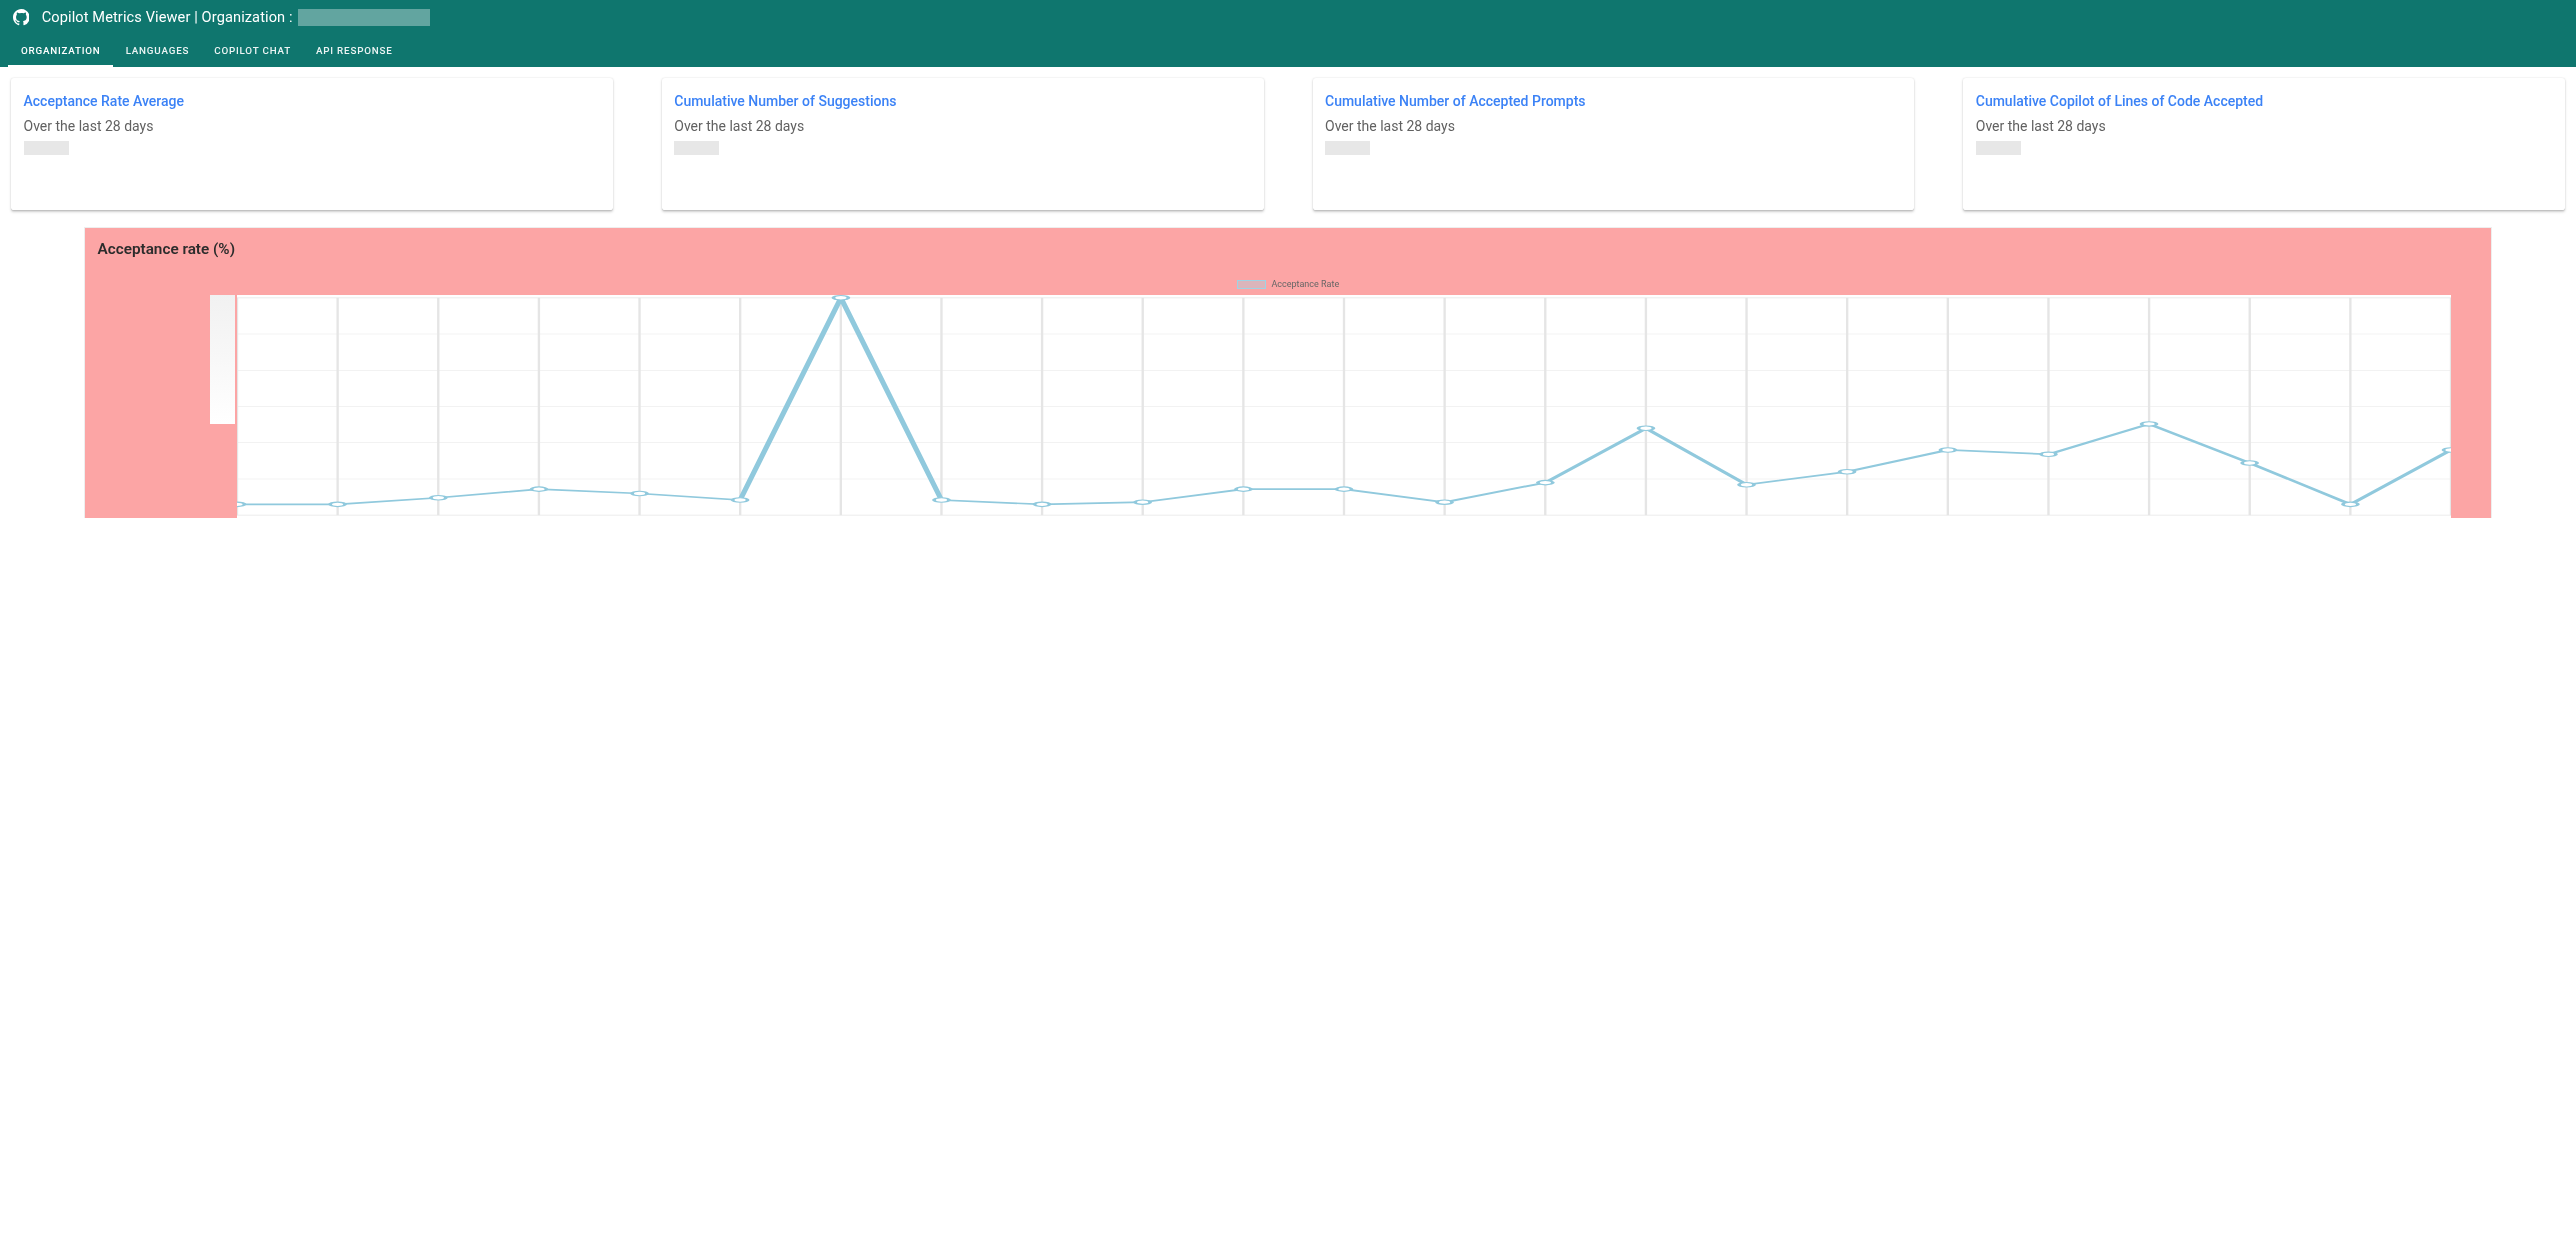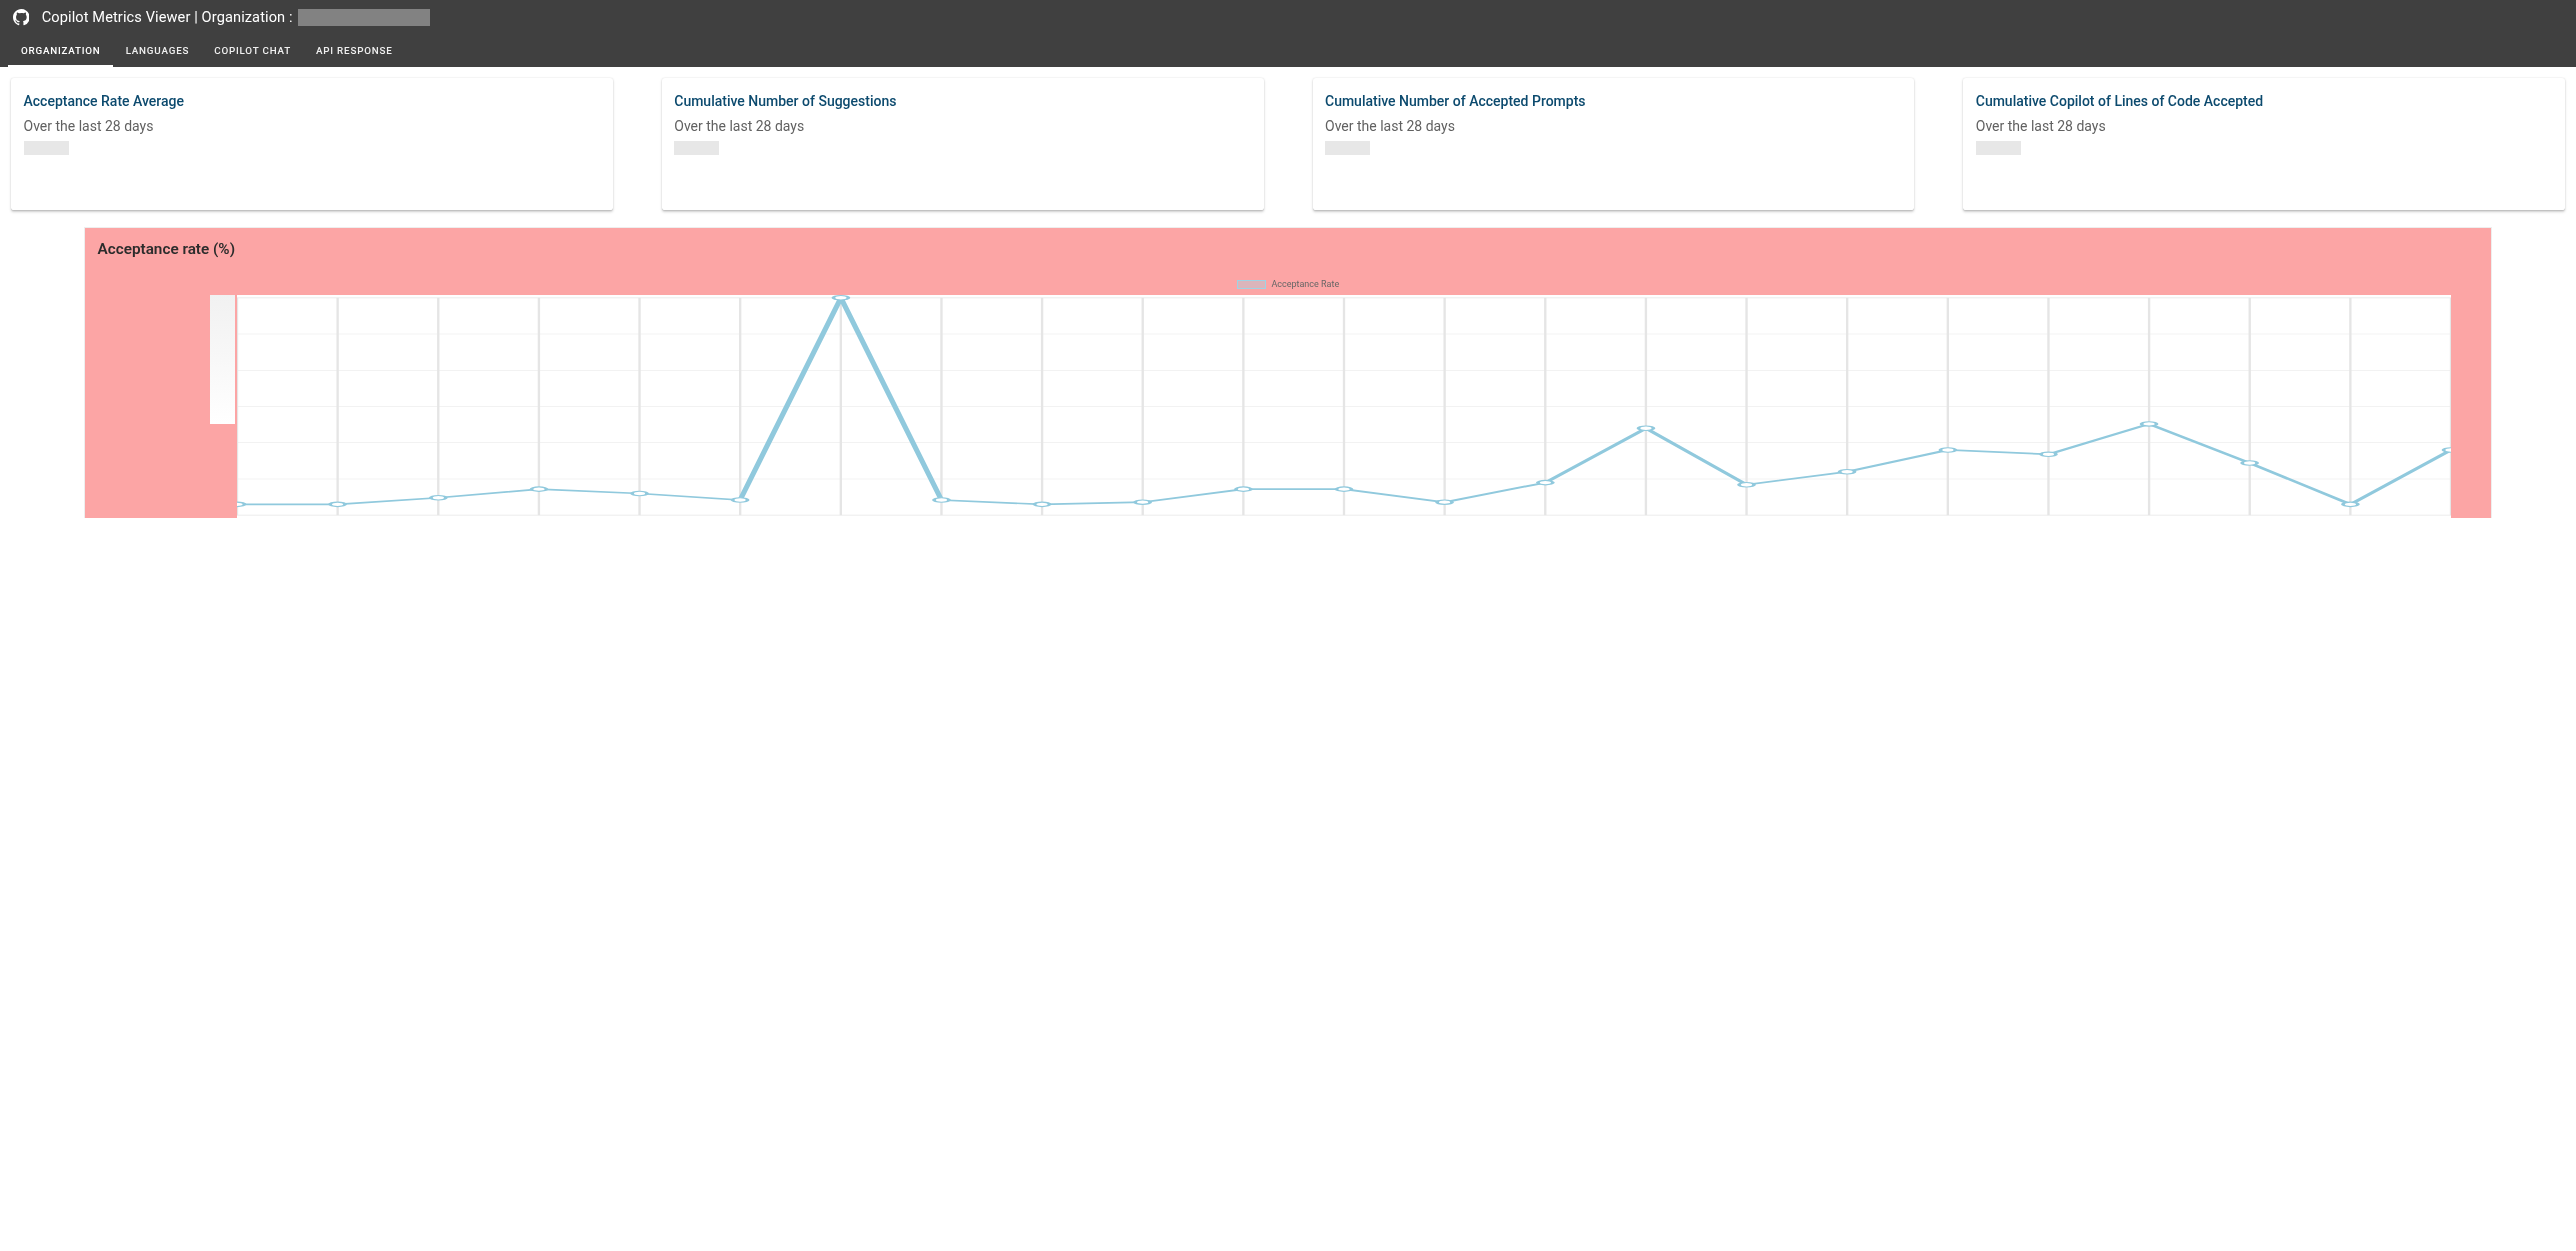--- a/index.html
+++ b/index.html
@@ -2,21 +2,21 @@
 <html style="font-size:11px"><head>
   <meta charset="utf-8">
   <style>
     * { box-sizing: border-box; margin: 0; padding: 0; }
     body {
       font-family: Roboto, -apple-system, BlinkMacSystemFont, 'Segoe UI', Helvetica, Arial, sans-serif;
       background: #fff;
       color: #212121;
     }
     .app-bar {
-      background: #404040;
+      background: #0f766e;
       color: #fff;
       padding: 0;
     }
     .app-bar-title-row {
       display: flex;
       align-items: center;
       padding: 8.4px 11px 8.4px 12.5px;
       gap: 12.5px;
     }
     .github-logo {
@@ -66,21 +66,21 @@
       border-radius: 2.8px;
       box-shadow: 0 1.4px 2.8px rgba(0,0,0,0.18), 0 0.7px 1.4px rgba(0,0,0,0.12);
       padding: 14px 12.5px 12.5px;
       min-height: 132px;
     }
     .metric-card .card-title {
       font-size: 14px;
       font-weight: 500;
       line-height: 1.35;
       margin-bottom: 7px;
-      color: #0c4a6e;
+      color: #3b82f6;
     }
     .metric-card .card-sub {
       font-size: 14px;
       color: #616161;
       margin-bottom: 7px;
     }
     .metric-card .card-value-redacted {
       display: block;
       width: 45px; height: 14px;
       background: #e7e7e7;

